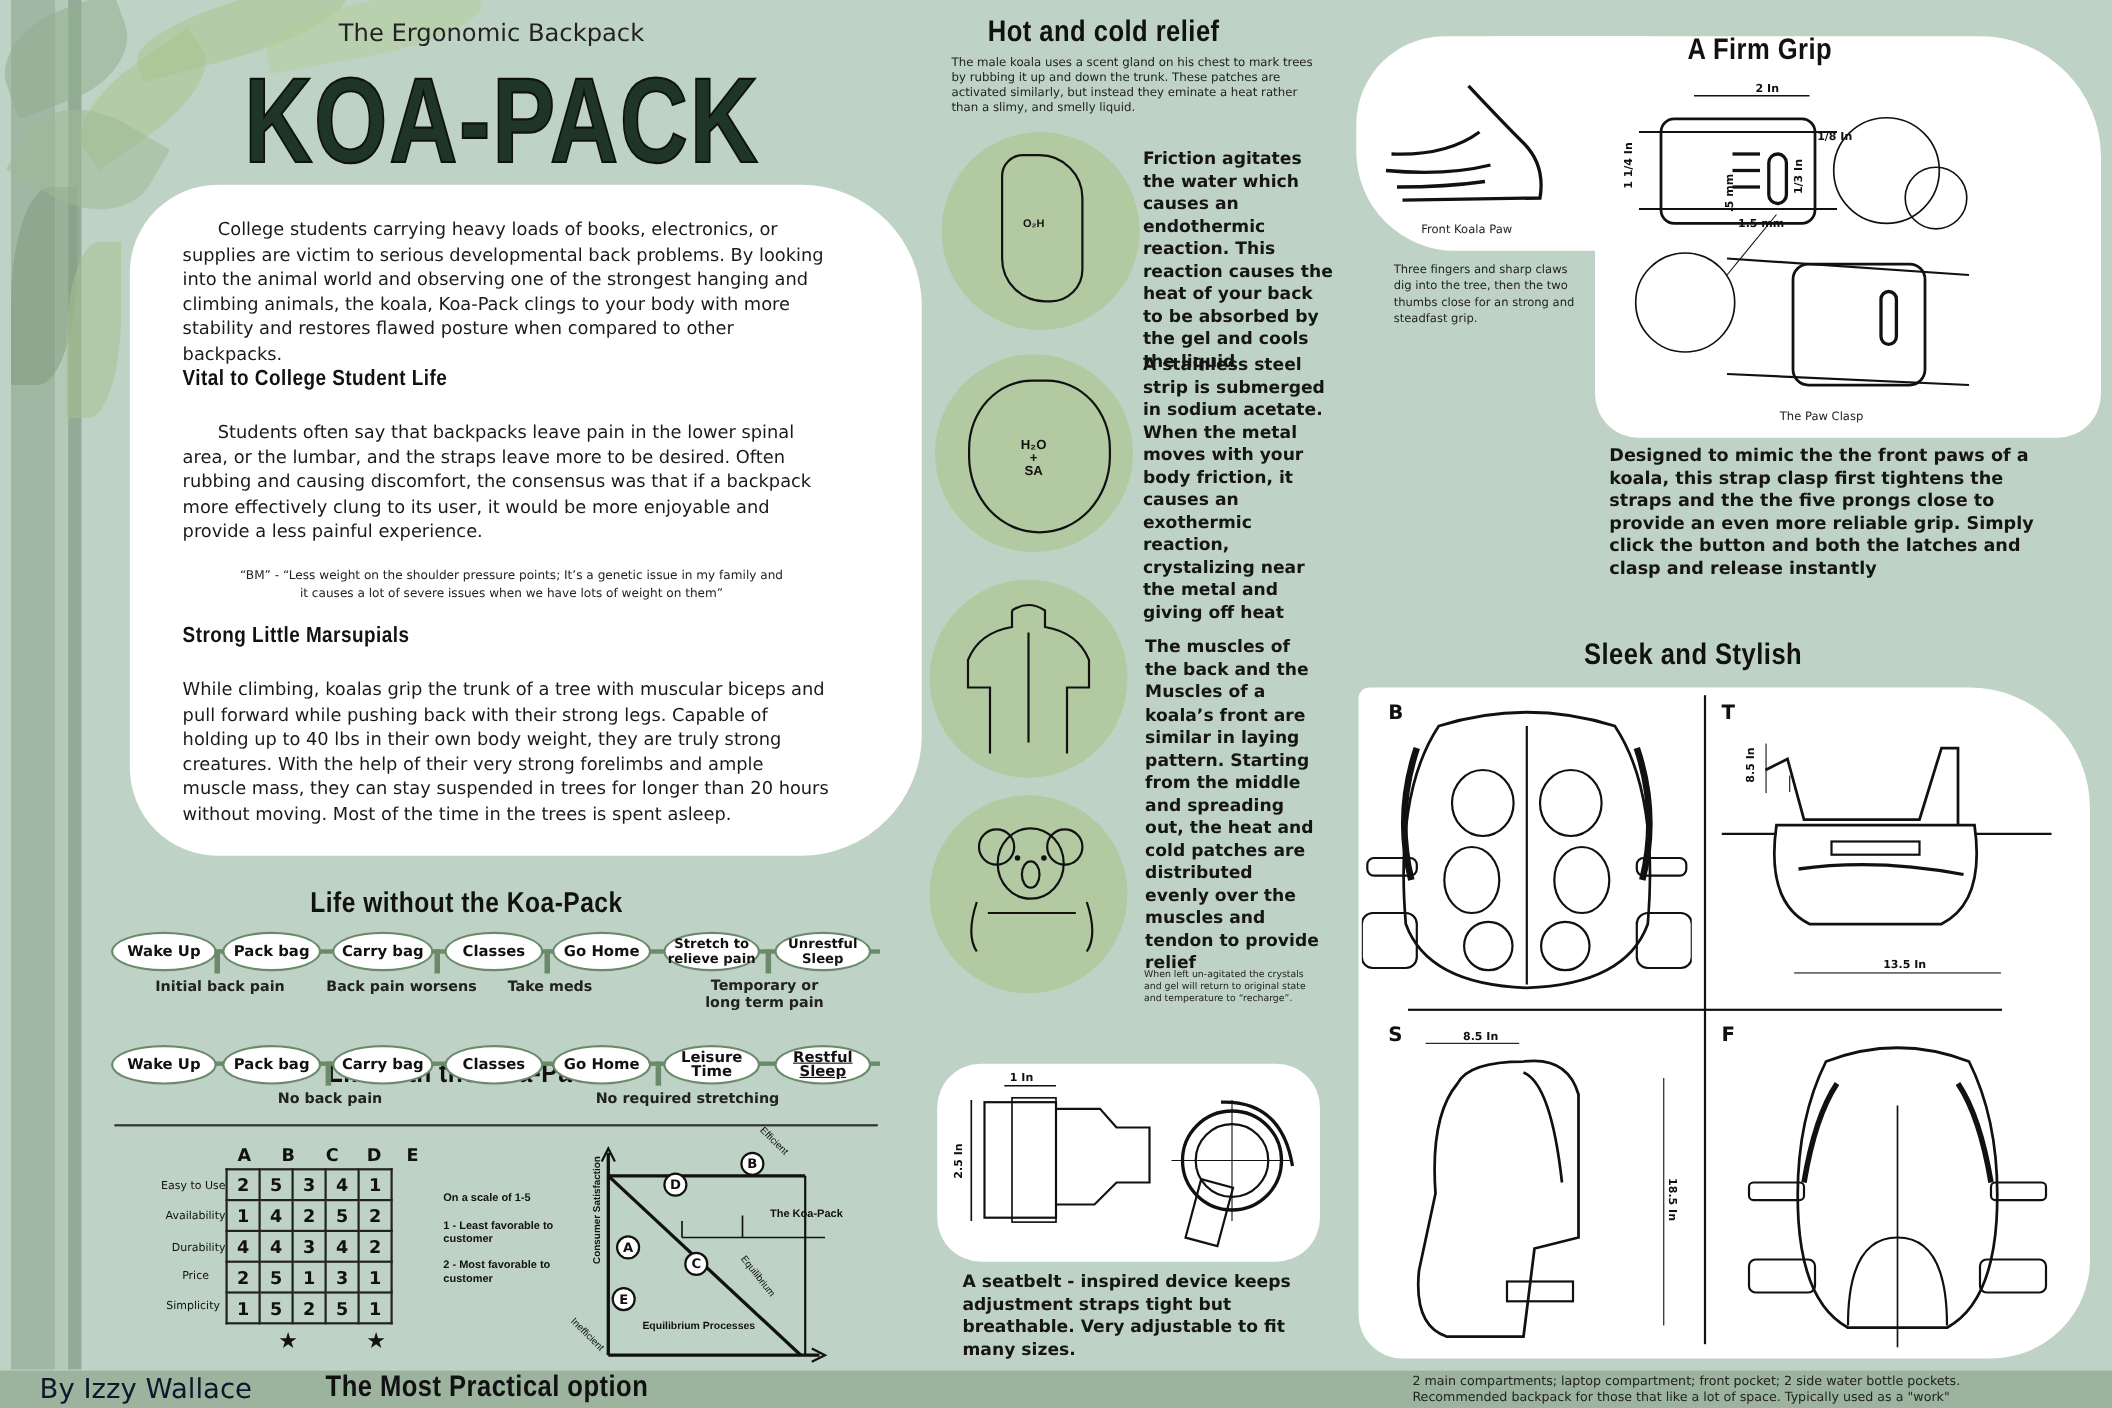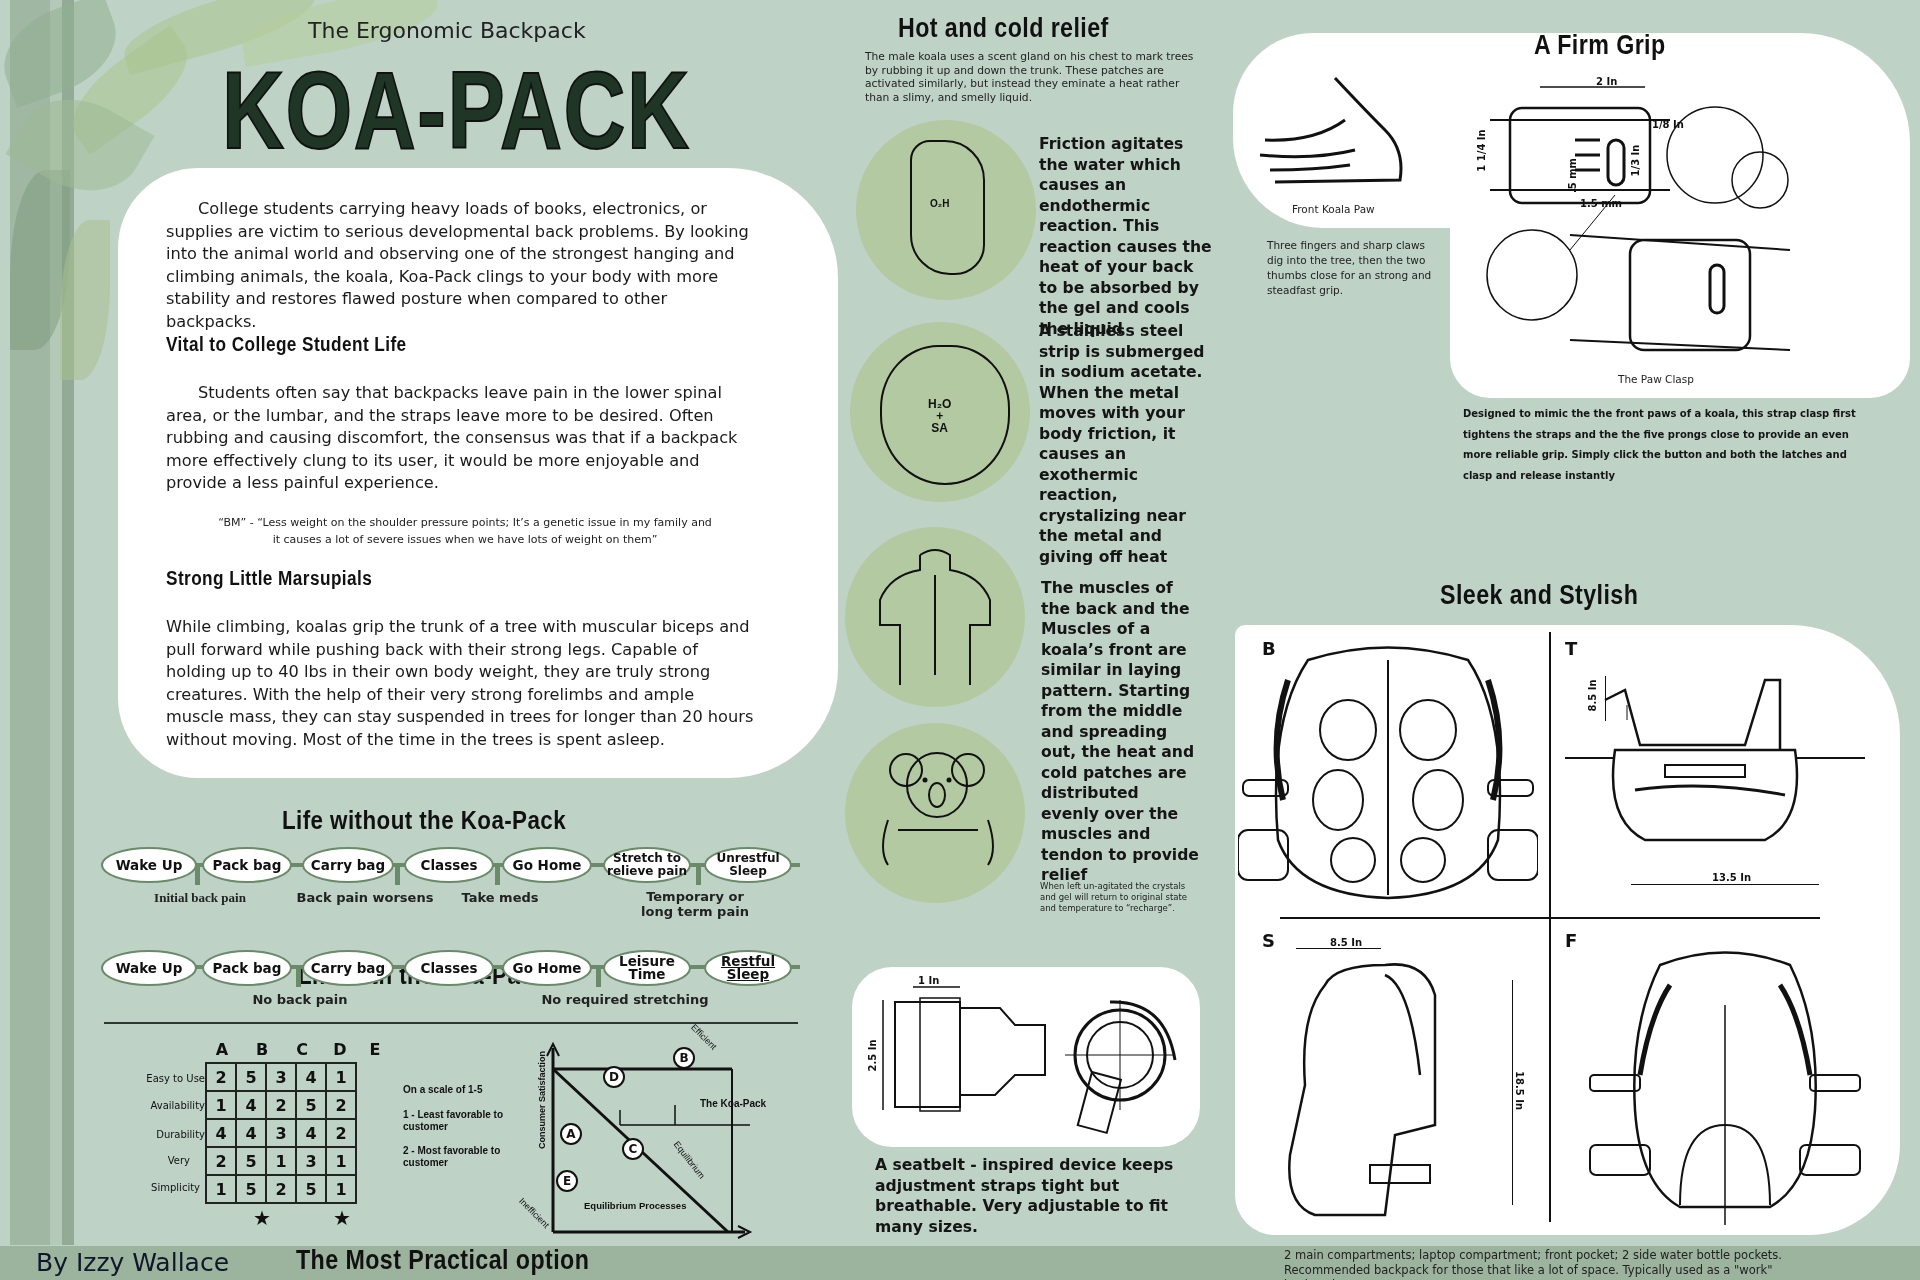--- a/index.html
+++ b/index.html
@@ -69,21 +69,21 @@
   <div class="pill" style="left:202px;top:847px;width:90px;">Pack bag</div>
   <div class="pill" style="left:302px;top:847px;width:92px;">Carry bag</div>
   <div class="pill" style="left:404px;top:847px;width:90px;">Classes</div>
   <div class="pill" style="left:502px;top:847px;width:90px;">Go Home</div>
   <div class="pill" style="left:603px;top:847px;width:88px;font-size:12px;">Stretch to relieve pain</div>
   <div class="pill" style="left:704px;top:847px;width:88px;font-size:12px;">Unrestful Sleep</div>
   <div class="drop" style="left:195px;top:863px;height:22px;"></div>
   <div class="drop" style="left:395px;top:863px;height:22px;"></div>
   <div class="drop" style="left:495px;top:863px;height:22px;"></div>
   <div class="drop" style="left:696px;top:863px;height:22px;"></div>
-  <div class="note" style="left:130px;top:890px;width:140px;font-family:Liberation Serif, serif;">Initial back pain</div>
+  <div class="note" style="left:130px;top:890px;width:140px;">Initial back pain</div>
   <div class="note" style="left:290px;top:890px;width:150px;">Back pain worsens</div>
   <div class="note" style="left:450px;top:890px;width:100px;">Take meds</div>
   <div class="note" style="left:640px;top:889px;width:110px;">Temporary or long term pain</div>
 </div>
 
 <div class="abs" style="left:298px;top:912px;margin-top:48px;">
   <span class="impact" style="font-size:26px;">Life with the Koa-Pack</span>
 </div>
 <div>
   <div class="conn" style="left:180px;top:965px;width:620px;"></div>
@@ -105,21 +105,21 @@
 <div>
   <div class="collab" style="left:207px;top:1040px;">A</div>
   <div class="collab" style="left:247px;top:1040px;">B</div>
   <div class="collab" style="left:287px;top:1040px;">C</div>
   <div class="collab" style="left:325px;top:1040px;">D</div>
   <div class="collab" style="left:360px;top:1040px;">E</div>
 
   <div class="rowlab" style="left:135px;top:1073px;">Easy to Use</div>
   <div class="rowlab" style="left:135px;top:1100px;">Availability</div>
   <div class="rowlab" style="left:135px;top:1129px;">Durability</div>
-  <div class="rowlab" style="left:120px;top:1155px;">Very</div>
+  <div class="rowlab" style="left:120px;top:1155px;">Price</div>
   <div class="rowlab" style="left:130px;top:1182px;">Simplicity</div>
 
   <table class="rating abs" style="left:205px;top:1062px;">
     <tbody>
         <tr>
       <td>2</td>
       <td>5</td>
       <td>3</td>
       <td>4</td>
       <td>1</td>
@@ -280,21 +280,21 @@
   <line x1="100" y1="260" x2="320" y2="270" stroke="#111" stroke-width="2"></line>
   <rect x="240" y="185" width="14" height="48" rx="7" fill="none" stroke="#111" stroke-width="3"></rect>
 </svg>
 <div class="dim" style="left:1596px;top:76px;">2 In</div>
 <div class="dim" style="left:1460px;top:145px;transform:rotate(-90deg);">1 1/4 In</div>
 <div class="dim" style="left:1652px;top:119px;">1/8 In</div>
 <div class="dim" style="left:1620px;top:155px;transform:rotate(-90deg);">1/3 In</div>
 <div class="dim" style="left:1555px;top:170px;transform:rotate(-90deg);">.5 mm</div>
 <div class="dim" style="left:1580px;top:198px;">1.5 mm</div>
 <div class="abs" style="left:1618px;top:373px;font-family:'DejaVu Sans',sans-serif;font-size:10.5px;color:#222;">The Paw Clasp</div>
-<div class="abs bold-sans" style="left:1463px;top:404px;width:400px;font-size:10px;line-height:20.5px;">Designed to mimic the the front paws of a koala, this strap clasp first tightens the straps and the the five prongs close to provide an even more reliable grip. Simply click the button and both the latches and clasp and release instantly</div>
+<div class="abs bold-sans" style="left:1463px;top:404px;width:400px;font-size:16px;line-height:20.5px;">Designed to mimic the the front paws of a koala, this strap clasp first tightens the straps and the the five prongs close to provide an even more reliable grip. Simply click the button and both the latches and clasp and release instantly</div>
 
 <div class="abs" style="left:1440px;top:580px;">
   <span class="impact" style="font-size:27px;">Sleek and Stylish</span>
 </div>
 <div class="white-card" style="left:1235px;top:625px;width:665px;height:610px;border-radius:10px 110px 90px 40px;"></div>
 <div class="abs" style="left:1549px;top:632px;width:2px;height:590px;background:#111;"></div>
 <div class="abs" style="left:1280px;top:917px;width:540px;height:2px;background:#111;"></div>
 
 <div class="quad-letter" style="left:1262px;top:638px;">B</div>
 <svg class="abs" style="left:1238px;top:640px;" width="300" height="270">

